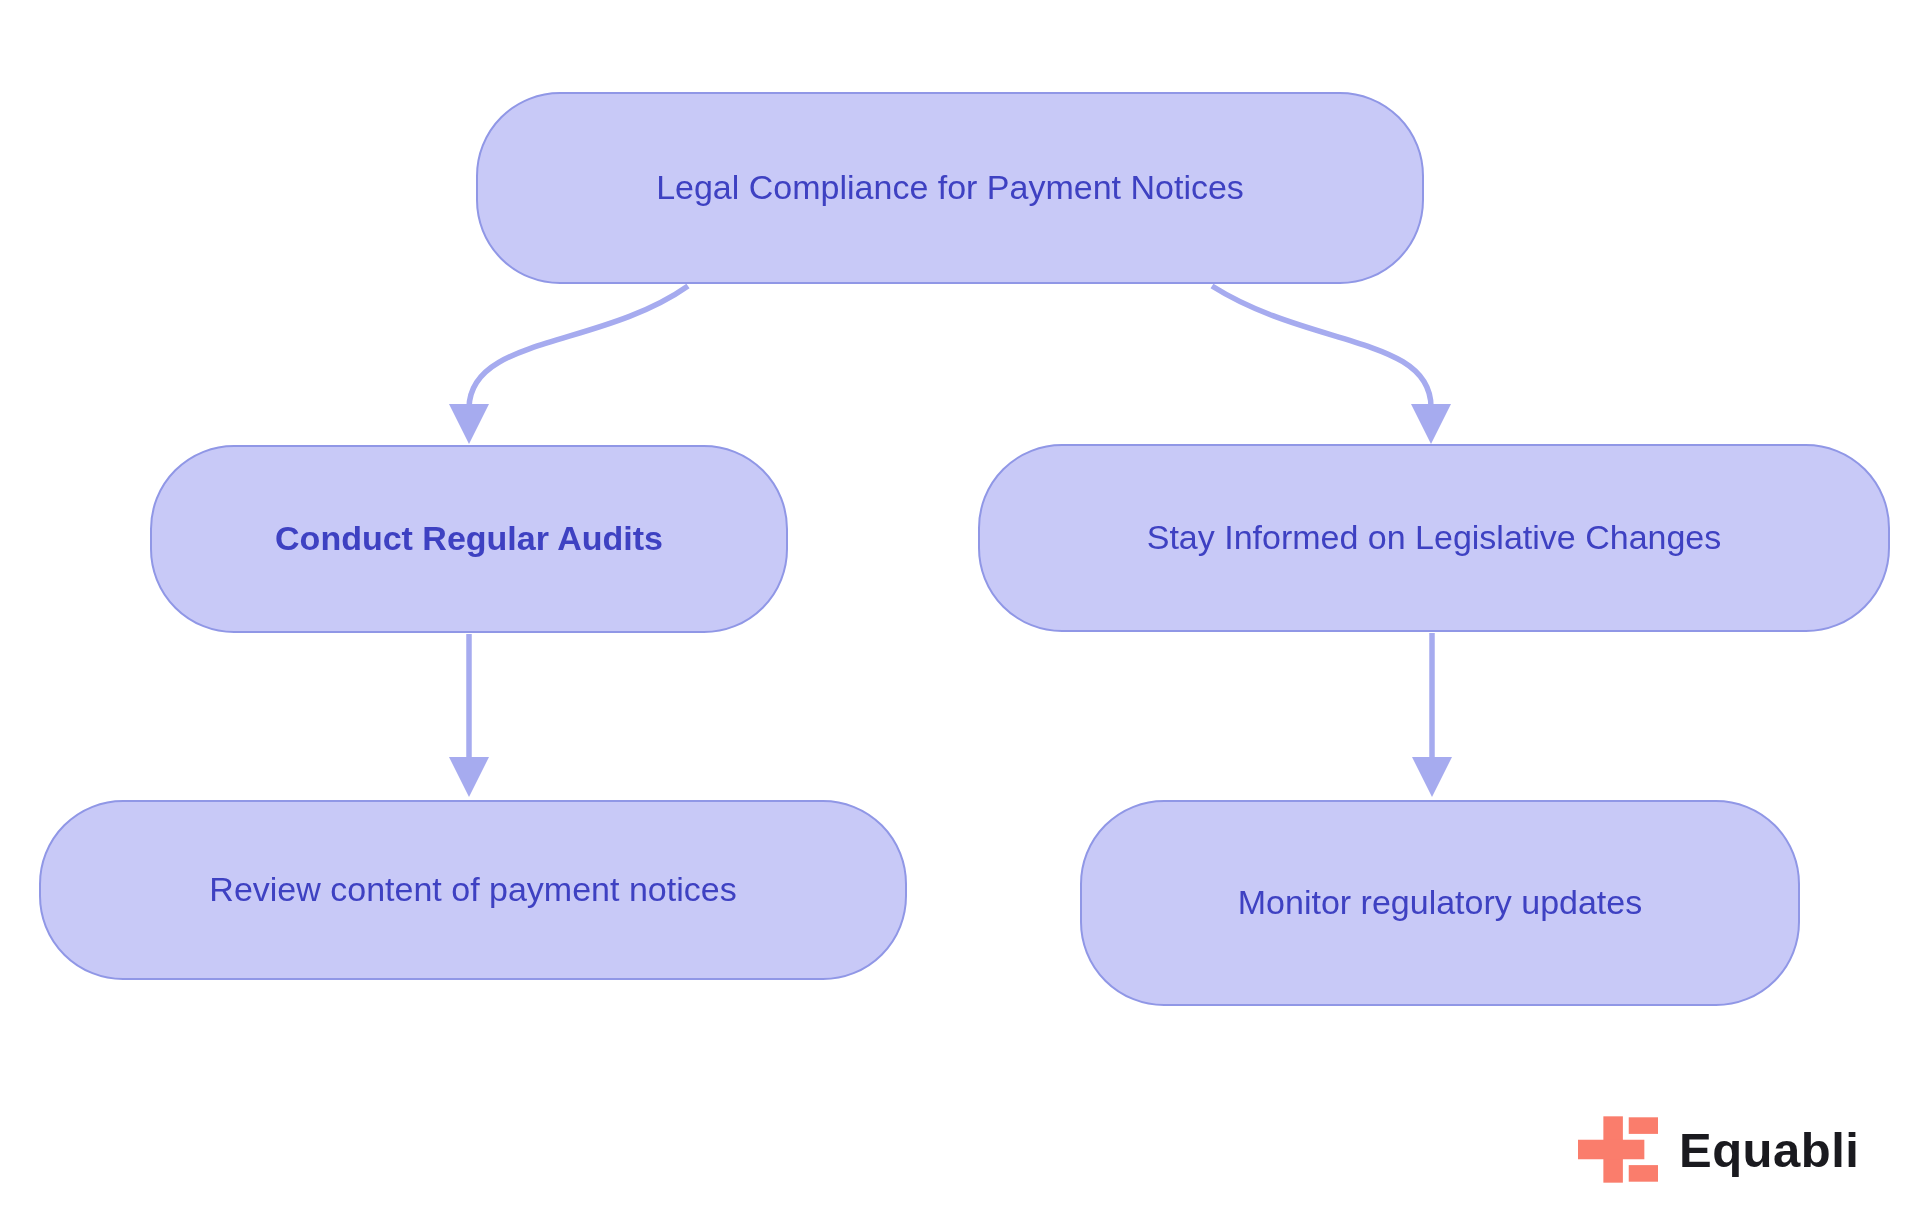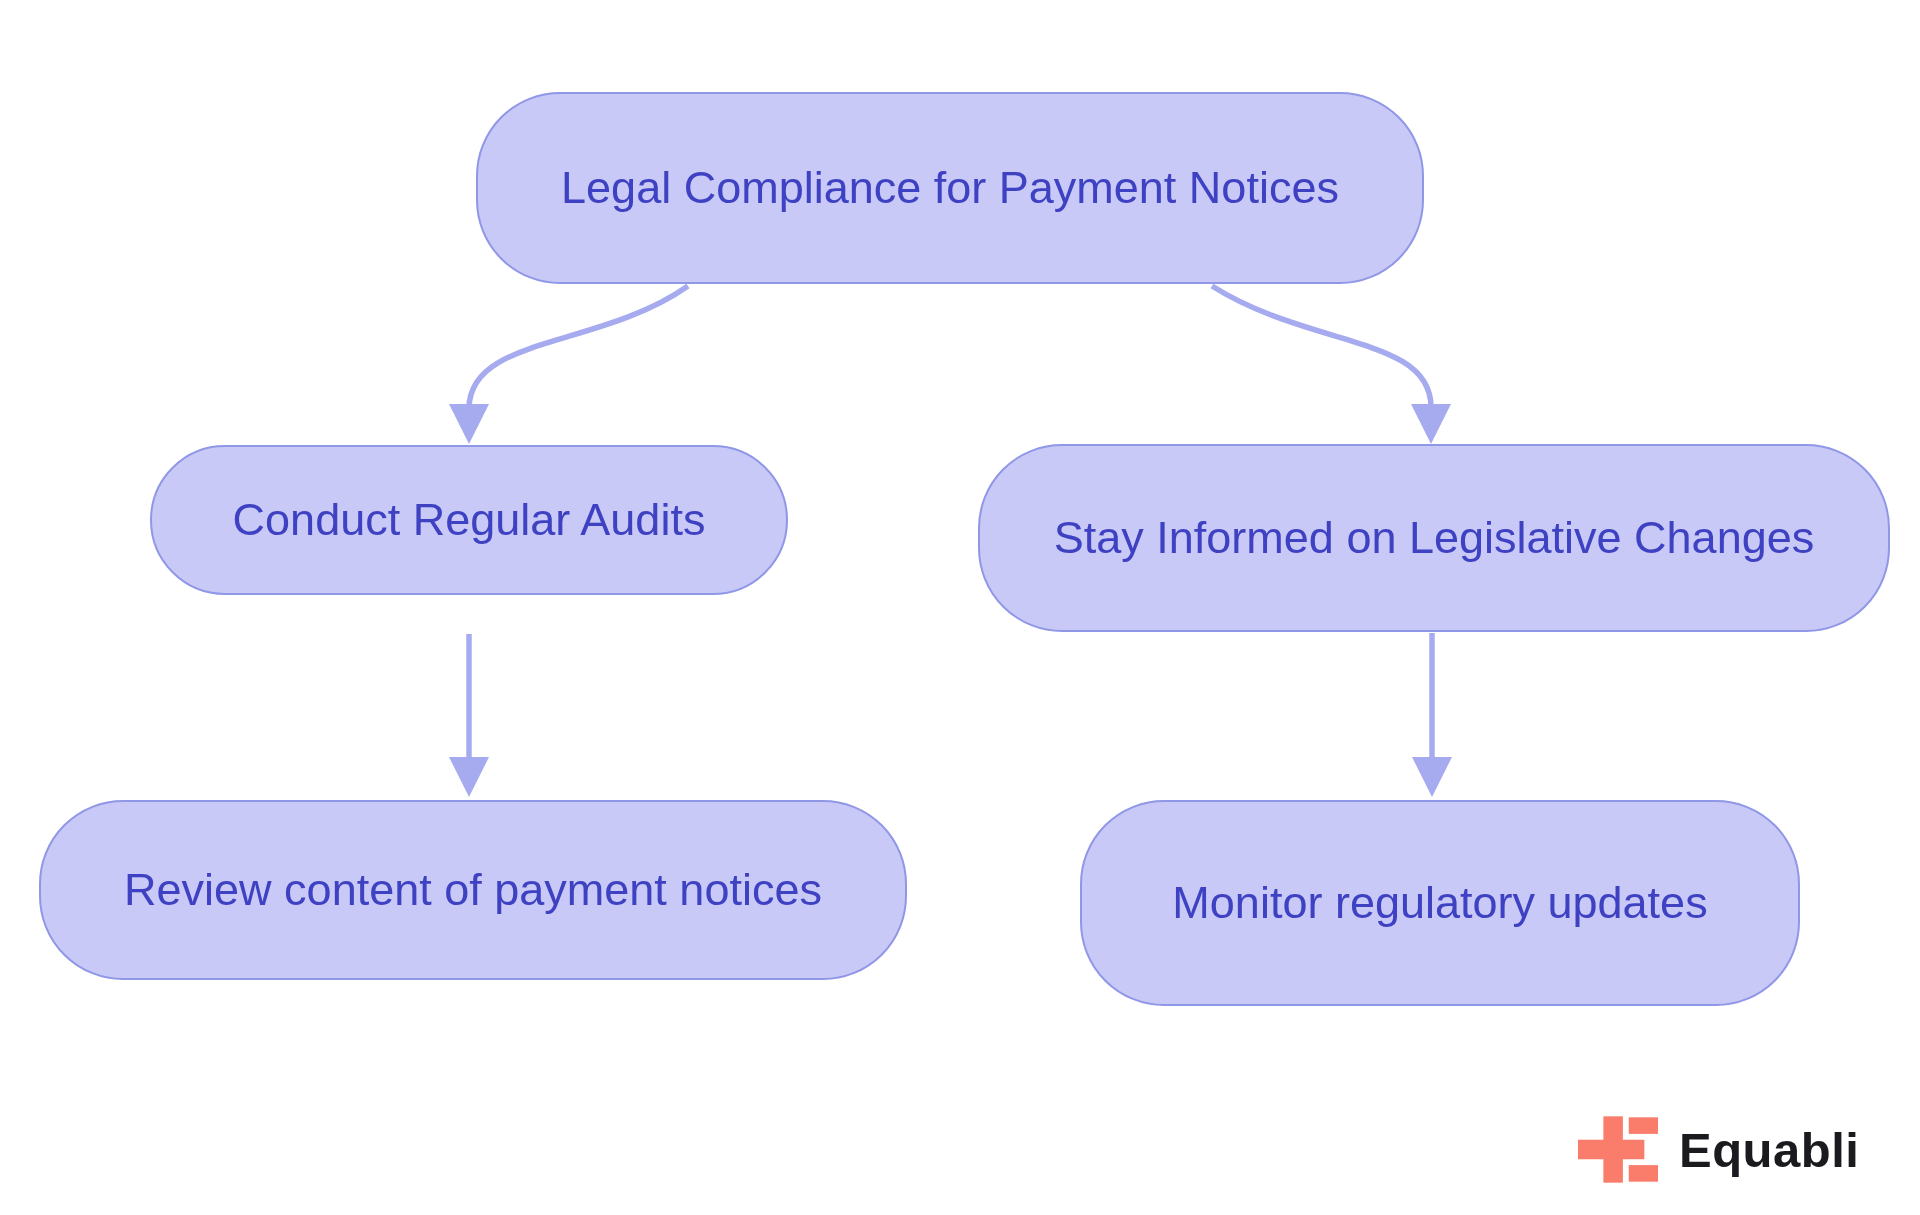--- a/index.html
+++ b/index.html
@@ -37,28 +37,28 @@
   .node {
     position: absolute;
     box-sizing: border-box;
     display: flex;
     align-items: center;
     justify-content: center;
     background: var(--node-fill, #c8c9f7);
     border: 2.5px solid var(--node-border, #9097e6);
     border-radius: 84px;
     color: var(--node-text, #3e41c2);
-    font-size: 45px;
+    font-size: 34px;
     font-weight: 500;
     text-align: center;
     line-height: 1.15;
     padding: 0 30px;
   }
   .node-root   { left: 476px;  top: 92px;  width: 948px; height: 192px; }
-  .node-audits { left: 150px;  top: 445px; width: 638px; height: 150px; }
+  .node-audits { left: 150px;  top: 445px; width: 638px; height: 188px; font-weight: bold; }
   .node-legis  { left: 978px;  top: 444px; width: 912px; height: 188px; }
   .node-review { left: 39px;   top: 800px; width: 868px; height: 180px; }
   .node-monitor{ left: 1080px; top: 800px; width: 720px; height: 206px; }
   .logo {
     position: absolute;
     left: 1578px;
     top: 1116px;
     display: flex;
     align-items: center;
     gap: 21px;

